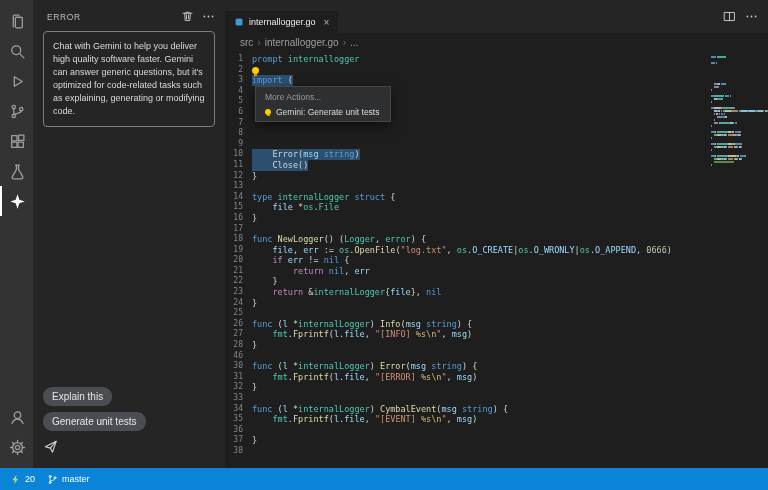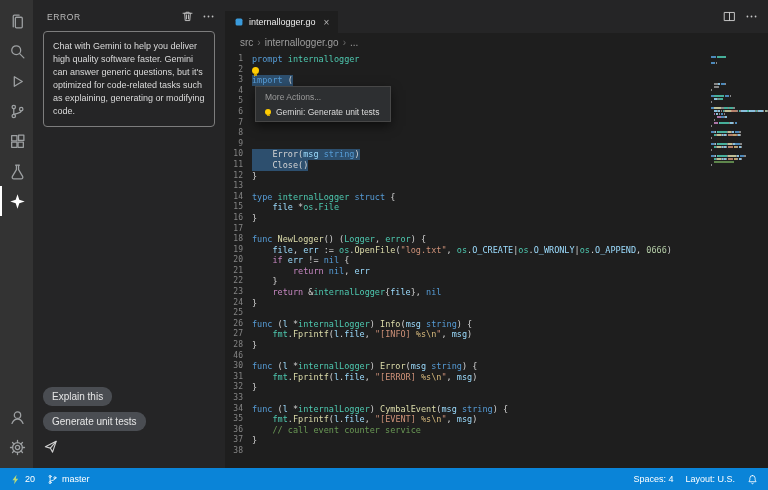--- a/index.html
+++ b/index.html
@@ -254,21 +254,21 @@
             <div class="code-line"><span class="gutter">26</span><span class="line-text"><span class="tk-kw">func</span><span class="tk-pl"> (</span><span class="tk-var">l</span><span class="tk-pl"> *</span><span class="tk-type">internalLogger</span><span class="tk-pl">) </span><span class="tk-fn">Info</span><span class="tk-pl">(</span><span class="tk-var">msg</span><span class="tk-pl"> </span><span class="tk-kw">string</span><span class="tk-pl">) {</span></span></div>
             <div class="code-line"><span class="gutter">27</span><span class="line-text"><span class="tk-pl">    </span><span class="tk-type">fmt</span><span class="tk-pl">.</span><span class="tk-fn">Fprintf</span><span class="tk-pl">(</span><span class="tk-var">l</span><span class="tk-pl">.</span><span class="tk-var">file</span><span class="tk-pl">, </span><span class="tk-str">"[INFO] </span><span class="tk-esc">%s\n</span><span class="tk-str">"</span><span class="tk-pl">, </span><span class="tk-var">msg</span><span class="tk-pl">)</span></span></div>
             <div class="code-line"><span class="gutter">28</span><span class="line-text"><span class="tk-pl">}</span></span></div>
             <div class="code-line"><span class="gutter">46</span><span class="line-text"></span></div>
             <div class="code-line"><span class="gutter">30</span><span class="line-text"><span class="tk-kw">func</span><span class="tk-pl"> (</span><span class="tk-var">l</span><span class="tk-pl"> *</span><span class="tk-type">internalLogger</span><span class="tk-pl">) </span><span class="tk-fn">Error</span><span class="tk-pl">(</span><span class="tk-var">msg</span><span class="tk-pl"> </span><span class="tk-kw">string</span><span class="tk-pl">) {</span></span></div>
             <div class="code-line"><span class="gutter">31</span><span class="line-text"><span class="tk-pl">    </span><span class="tk-type">fmt</span><span class="tk-pl">.</span><span class="tk-fn">Fprintf</span><span class="tk-pl">(</span><span class="tk-var">l</span><span class="tk-pl">.</span><span class="tk-var">file</span><span class="tk-pl">, </span><span class="tk-str">"[ERROR] </span><span class="tk-esc">%s\n</span><span class="tk-str">"</span><span class="tk-pl">, </span><span class="tk-var">msg</span><span class="tk-pl">)</span></span></div>
             <div class="code-line"><span class="gutter">32</span><span class="line-text"><span class="tk-pl">}</span></span></div>
             <div class="code-line"><span class="gutter">33</span><span class="line-text"></span></div>
             <div class="code-line"><span class="gutter">34</span><span class="line-text"><span class="tk-kw">func</span><span class="tk-pl"> (</span><span class="tk-var">l</span><span class="tk-pl"> *</span><span class="tk-type">internalLogger</span><span class="tk-pl">) </span><span class="tk-fn">CymbalEvent</span><span class="tk-pl">(</span><span class="tk-var">msg</span><span class="tk-pl"> </span><span class="tk-kw">string</span><span class="tk-pl">) {</span></span></div>
             <div class="code-line"><span class="gutter">35</span><span class="line-text"><span class="tk-pl">    </span><span class="tk-type">fmt</span><span class="tk-pl">.</span><span class="tk-fn">Fprintf</span><span class="tk-pl">(</span><span class="tk-var">l</span><span class="tk-pl">.</span><span class="tk-var">file</span><span class="tk-pl">, </span><span class="tk-str">"[EVENT] </span><span class="tk-esc">%s\n</span><span class="tk-str">"</span><span class="tk-pl">, </span><span class="tk-var">msg</span><span class="tk-pl">)</span></span></div>
-            <div class="code-line"><span class="gutter">36</span><span class="line-text"><span class="tk-pl">    </span><span class="tk-cmt">// call event counter service</span></span></div>
+            <div class="code-line"><span class="gutter">36</span></div>
             <div class="code-line"><span class="gutter">37</span><span class="line-text"><span class="tk-pl">}</span></span></div>
             <div class="code-line"><span class="gutter">38</span><span class="line-text"></span></div>
           </div>
         <div class="minimap" id="minimap">
             <div class="mm-line">
               <span class="mm-tok" style="width: 4.9px; background: rgb(86, 156, 214);"></span>
               <span class="mm-sp" style="width: 0.7px;"></span>
               <span class="mm-tok" style="width: 9.8px; background: rgb(78, 201, 176);"></span>
             </div>
             <div class="mm-line"></div>
@@ -561,30 +561,14 @@
             <svg viewBox="0 0 16 16" width="11" height="11" fill="none" stroke="currentColor" stroke-width="1.2" stroke-linecap="round" stroke-linejoin="round">
               <circle cx="4.5" cy="3.5" r="1.5"></circle>
               <circle cx="4.5" cy="12.5" r="1.5"></circle>
               <circle cx="11.5" cy="5.5" r="1.5"></circle>
               <path d="M4.5 5v6M11.5 7c0 2.5-4.5 2-7 3.5"></path>
             </svg>
           </span>
           <span>master</span>
         </div>
       </div>
-    <div class="sbar-right" id="status-right">
-        <div class="status-item">
-          <span>Spaces: 4</span>
-        </div>
-        <div class="status-item">
-          <span>Layout: U.S.</span>
-        </div>
-        <div class="status-item">
-          <span class="icon">
-            <svg viewBox="0 0 16 16" width="11" height="11" fill="none" stroke="currentColor" stroke-width="1.2" stroke-linecap="round" stroke-linejoin="round">
-              <path d="M8 2.2a3.8 3.8 0 0 1 3.8 3.8v2.8l1.4 2.4H2.8l1.4-2.4V6A3.8 3.8 0 0 1 8 2.2z"></path>
-              <path d="M6.6 13.2a1.5 1.5 0 0 0 2.8 0"></path>
-            </svg>
-          </span>
-        </div>
-      </div>
   </footer>
 </div>
 
 </body></html>

